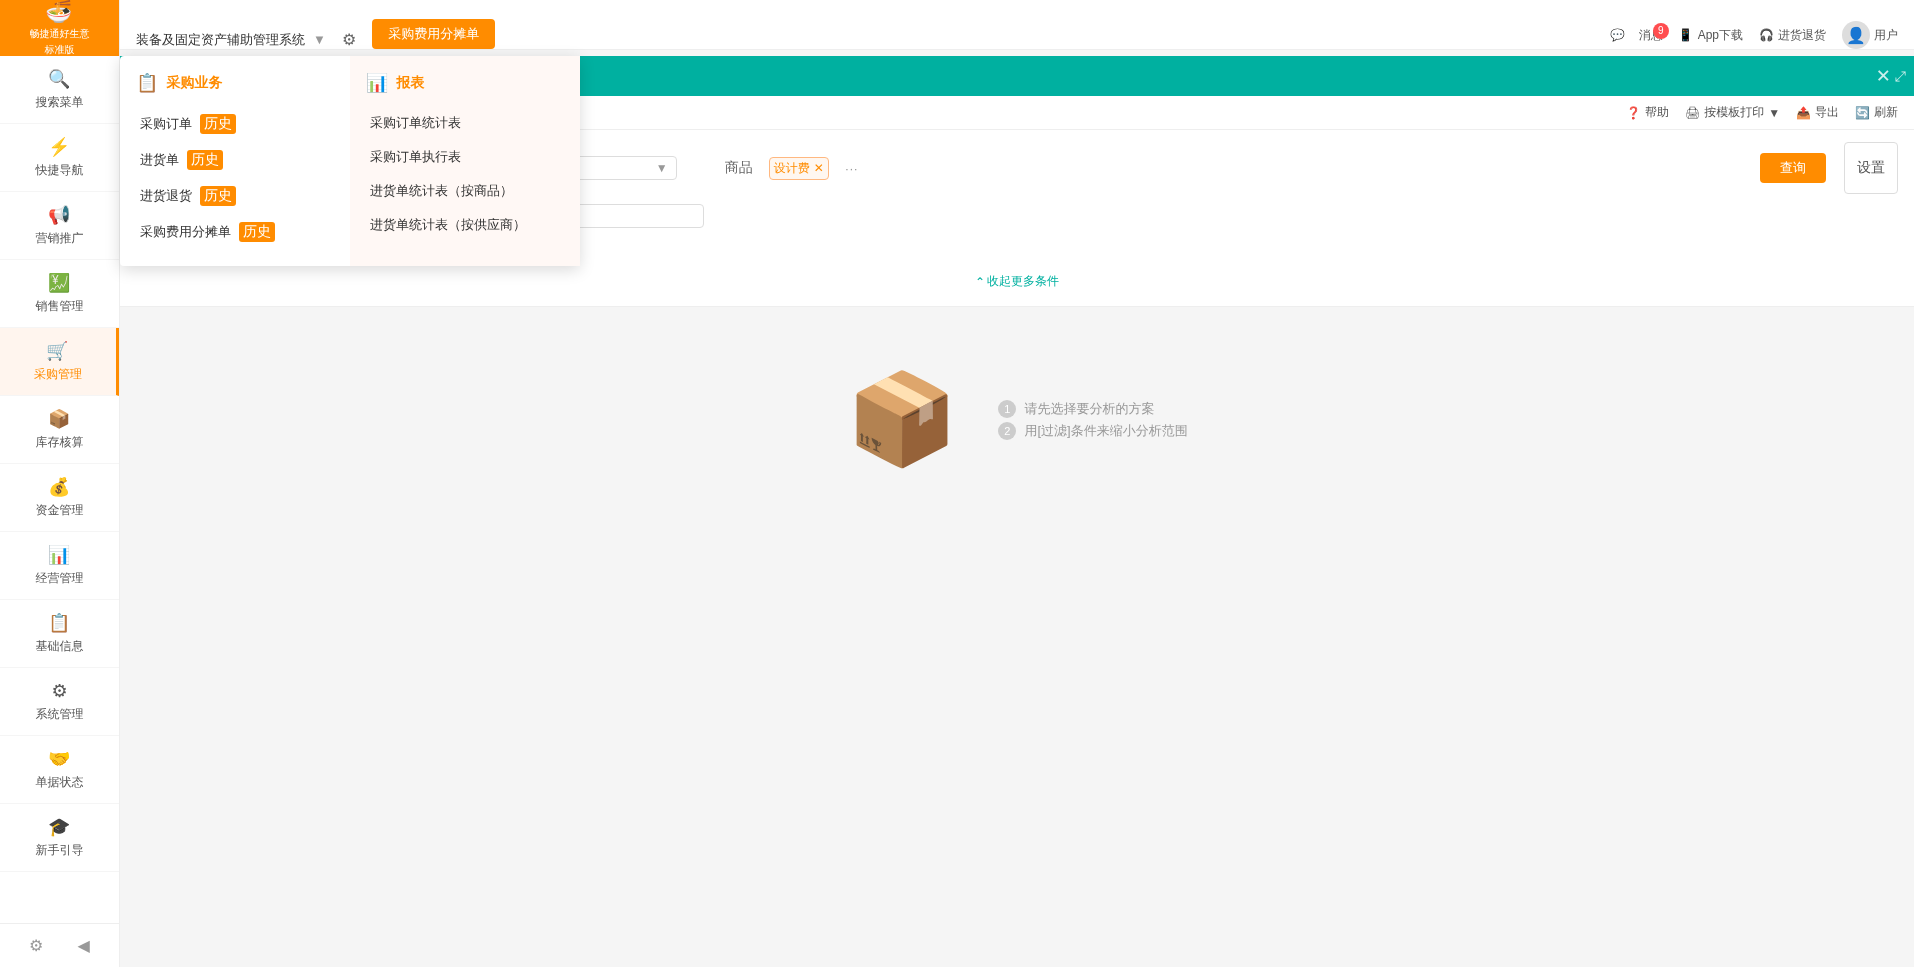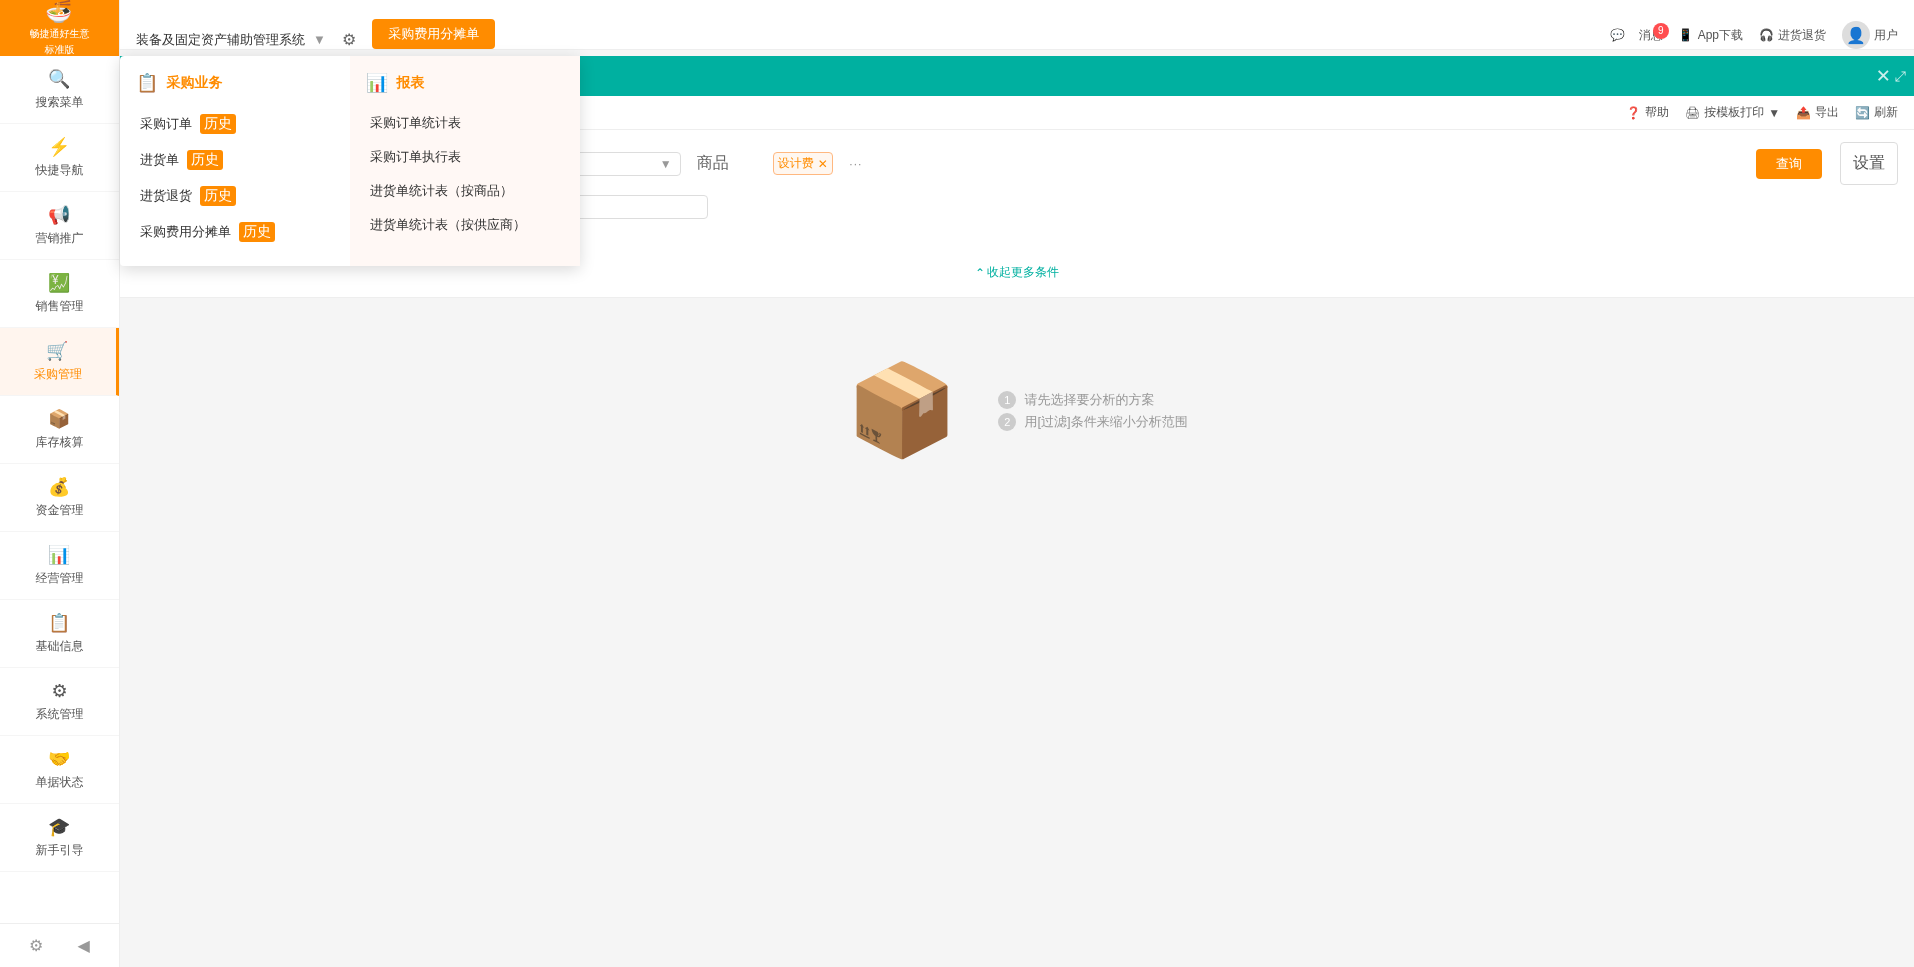--- a/index.html
+++ b/index.html
@@ -99,21 +99,21 @@
     }
 
     
     .filter-area {
       background: #fff; padding: 12px 16px;
       border-bottom: 1px solid #eee;
     }
     .filter-row {
       display: flex; align-items: center; gap: 16px; margin-bottom: 8px;
     }
-    .filter-label { color: #666; font-size: 16px; min-width: 60px; }
+    .filter-label { color: #666; font-size: 14px; min-width: 60px; text-align: right; }
     .filter-input {
       border: 1px solid #ddd; border-radius: 4px; padding: 4px 8px;
       font-size: 12px; background: #fff; color: #333; cursor: pointer;
       display: flex; align-items: center; gap: 4px; min-width: 120px;
     }
     .filter-tag {
       background: #fff7f0; border: 1px solid #ffb880; border-radius: 4px;
       padding: 2px 4px; font-size: 12px; color: #ff8c00;
       display: flex; align-items: center; gap: 4px;
     }
@@ -123,21 +123,21 @@
       color: #00b0a0; font-size: 12px; cursor: pointer;
       display: flex; align-items: center; gap: 2px;
       text-align: center; padding: 4px 16px;
     }
     .action-btn {
       background: #ff8c00; color: #fff; border: none; border-radius: 4px;
       padding: 6px 20px; font-size: 13px; cursor: pointer;
     }
     .setting-btn {
       border: 1px solid #ddd; border-radius: 4px;
-      padding: 10px 12px; font-size: 16px; cursor: pointer;
+      padding: 16px 12px; font-size: 14px; cursor: pointer;
       color: #555; background: #fff;
     }
     .action-area {
       display: flex; align-items: center; gap: 18px;
     }
     .empty-hint { display: flex; flex-direction: column; gap: 4px; }
     .empty-hint-item { display: flex; align-items: center; gap: 8px; color: #999; font-size: 13px; }
     .empty-hint-num {
       width: 18px; height: 18px; border-radius: 50%;
       background: #ccc; color: #fff; font-size: 11px;

